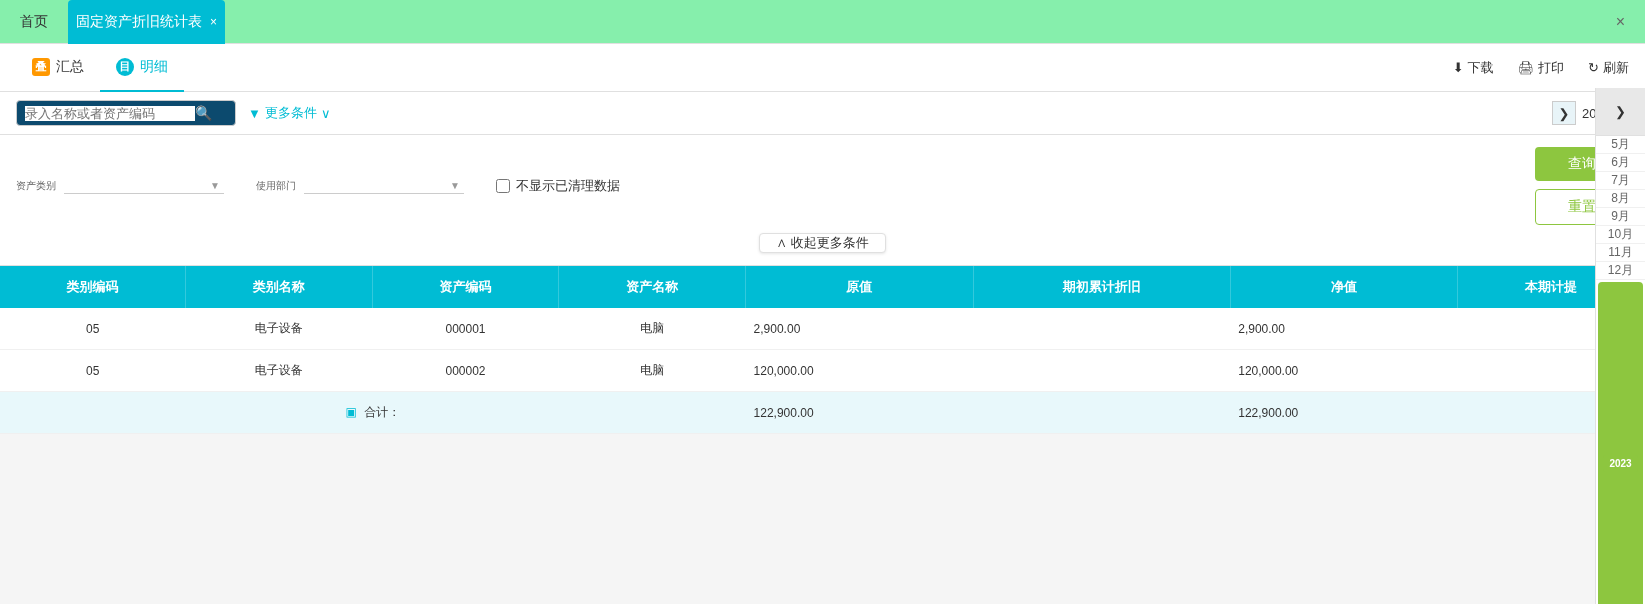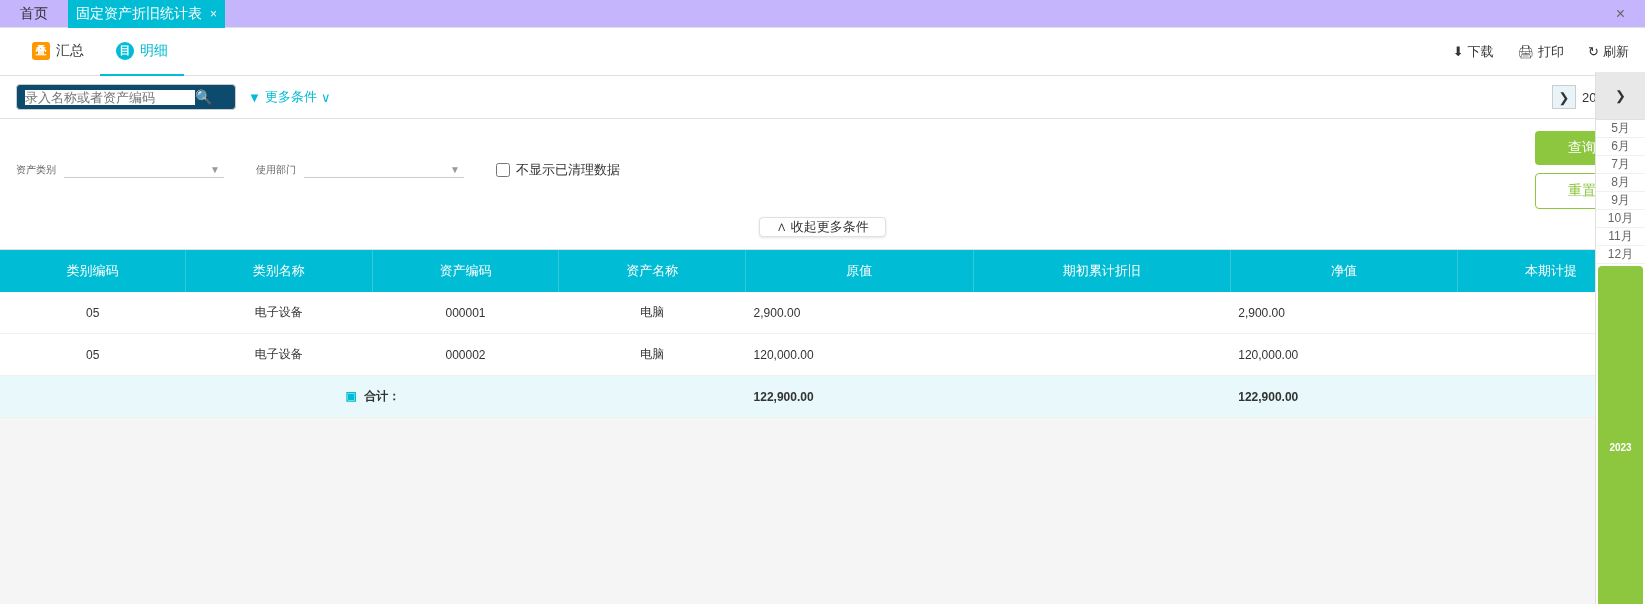--- a/index.html
+++ b/index.html
@@ -1,19 +1,19 @@
 <!DOCTYPE html>
 <html><head>
   <meta charset="utf-8">
   <style>
     * { box-sizing: border-box; margin: 0; padding: 0; }
     body { font-family: "Microsoft YaHei", "PingFang SC", Arial, sans-serif; font-size: 13px; background: #f5f5f5; color: #333; width: 1645px; height: 604px; overflow: hidden; }
 
     
-    .top-nav { display: flex; align-items: center; background: #c4b5fd; border-bottom: 1px solid #e0e0e0; height: 28px; padding: 0 0 0 0; }
+    .top-nav { display: flex; align-items: center; background: #86efac; border-bottom: 1px solid #e0e0e0; height: 44px; padding: 0 0 0 0; }
     .top-nav .home-tab { padding: 0 20px; height: 44px; display: flex; align-items: center; color: #333; font-size: 14px; cursor: pointer; }
     .top-nav .active-tab { background: #00bcd4; color: #fff; padding: 0 8px; height: 44px; display: flex; align-items: center; font-size: 14px; border-radius: 4px 4px 0 0; }
     .top-nav .active-tab .close-icon { margin-left: 8px; cursor: pointer; font-size: 12px; }
     .top-nav .window-close { margin-left: auto; padding-right: 20px; font-size: 16px; cursor: pointer; color: #666; }
 
     
     .sub-tabs { display: flex; align-items: center; background: #fff; border-bottom: 1px solid #e0e0e0; padding: 0 16px; height: 48px; position: relative; }
     .sub-tab { display: flex; align-items: center; gap: 6px; padding: 0 16px; height: 48px; cursor: pointer; color: #333; font-size: 14px; border-bottom: 2px solid transparent; }
     .sub-tab.active { color: #00bcd4; border-bottom: 2px solid #00bcd4; }
     .sub-tab-icon { width: 18px; height: 18px; border-radius: 3px; display: flex; align-items: center; justify-content: center; font-size: 11px; font-weight: bold; }
@@ -47,26 +47,26 @@
     .btn-reset { background: #fff; color: #8dc63f; border: 1px solid #8dc63f; padding: 8px 32px; font-size: 14px; border-radius: 4px; cursor: pointer; }
 
     
     .collapse-bar { display: flex; justify-content: center; padding: 8px 0 12px; background: #fff; }
     .collapse-btn { display: flex; align-items: center; gap: 4px; color: #333; font-size: 13px; background: #fff; border: 1px solid #e0e0e0; border-radius: 4px; padding: 0 16px; cursor: pointer; box-shadow: 0 1px 3px rgba(0,0,0,0.1); }
 
     
     .table-container { overflow-x: auto; }
     table { width: 100%; border-collapse: collapse; }
     thead tr { background: #00bcd4; color: #fff; }
-    thead th { padding: 12px 8px; text-align: center; font-weight: normal; font-size: 13px; border-right: 1px solid rgba(255,255,255,0.2); white-space: nowrap; }
+    thead th { padding: 12px 8px; text-align: center; font-weight: bold; font-size: 13px; border-right: 1px solid rgba(255,255,255,0.2); white-space: nowrap; }
     tbody tr { background: #fff; border-bottom: 1px solid #f0f0f0; }
     tbody td { padding: 12px 8px; text-align: center; font-size: 12px; }
     tbody td.text-right { text-align: left; padding-right: 16px; }
     .total-row { background: #e8f8fb !important; }
-    .total-row td { font-weight: bold; }
+    .total-row td { font-weight: normal; }
     .total-icon { color: #00bcd4; margin-right: 4px; }
 
     
     .right-panel { position: absolute; right: 0; top: 44px; width: 50px; background: #fff; border-left: 1px solid #e0e0e0; height: 560px; display: flex; flex-direction: column; }
     .right-panel .panel-arrow { height: 48px; background: #e8e8e8; display: flex; align-items: center; justify-content: center; cursor: pointer; border-bottom: 1px solid #e0e0e0; }
     .right-panel .month-item { flex: 1; display: flex; align-items: center; justify-content: center; font-size: 12px; color: #666; cursor: pointer; border-bottom: 1px solid #f0f0f0; }
     .right-panel .month-item.active { background: #8dc63f; color: #fff; font-weight: bold; border-radius: 4px; margin: 2px; }
     .right-panel .year-badge { background: #8dc63f; color: #fff; font-size: 10px; padding: 3px 6px; border-radius: 3px; text-align: left; }
 
     .main-content { position: relative; }

